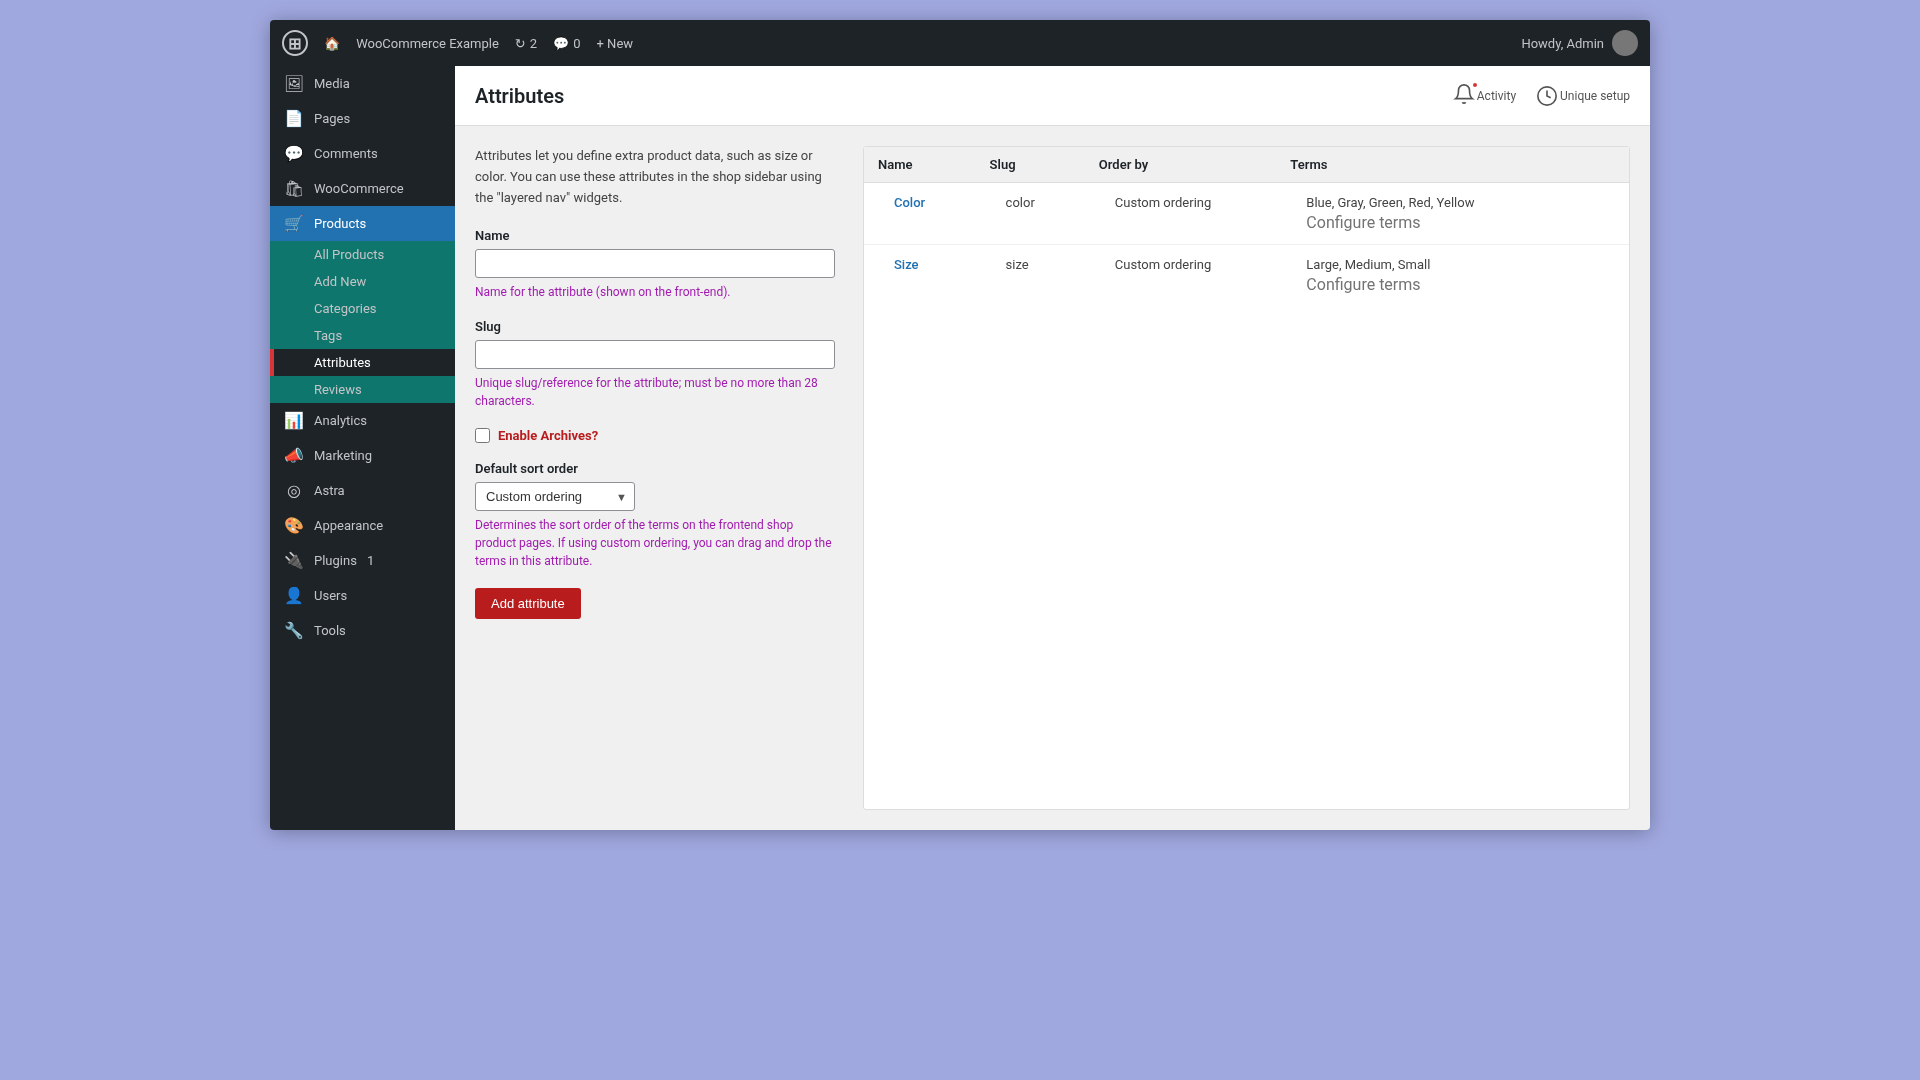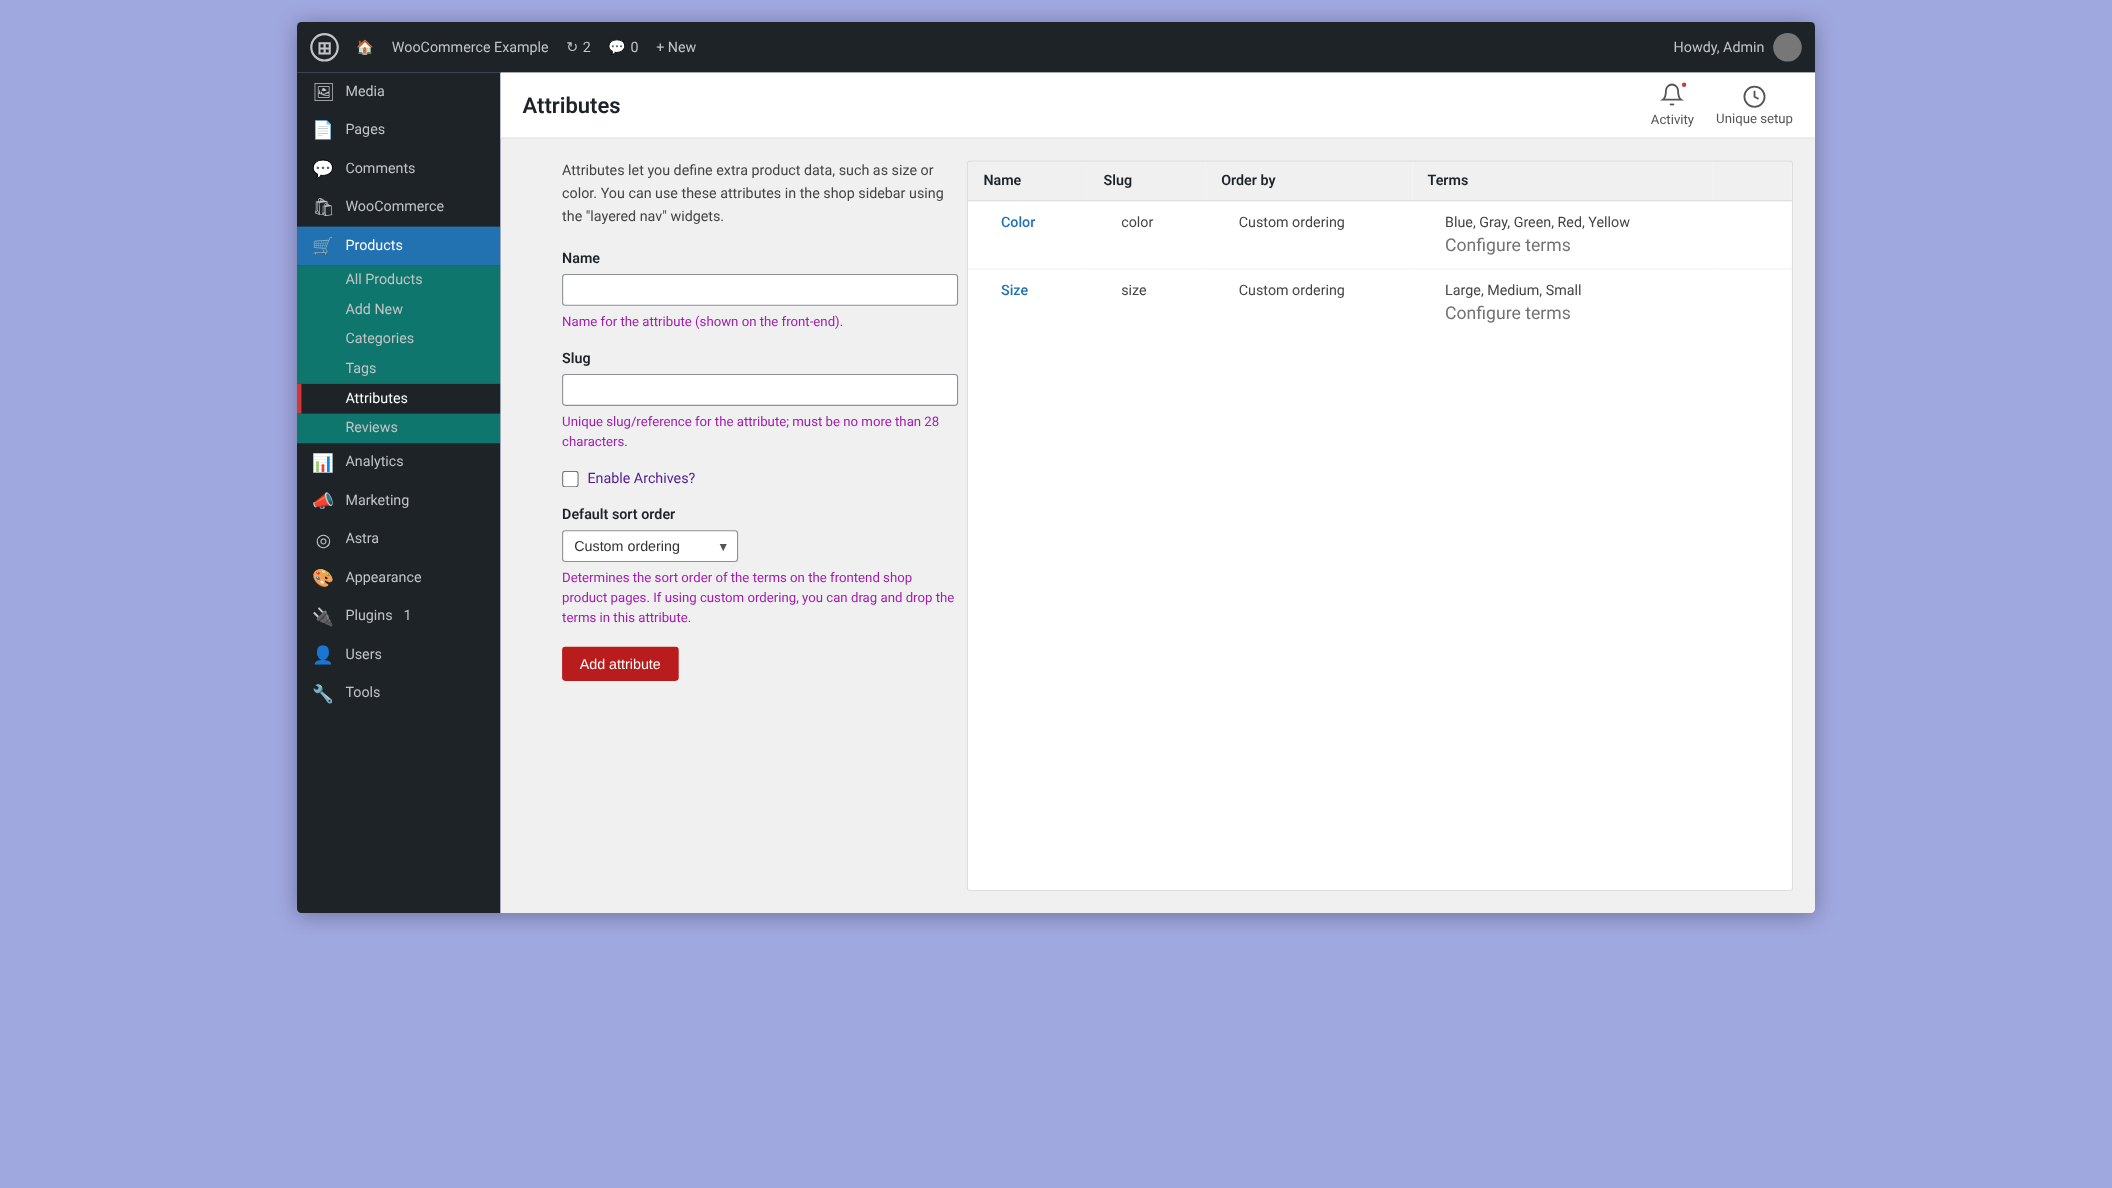--- a/index.html
+++ b/index.html
@@ -126,21 +126,21 @@
       font-weight: 600;
       color: #1d2327;
     }
     .content-header .header-actions {
       display: flex;
       gap: 20px;
       align-items: center;
     }
     .header-action-btn {
       display: flex;
-      flex-direction: column;
+      flex-direction: row;
       align-items: center;
       cursor: pointer;
       color: #555;
       font-size: 12px;
       gap: 2px;
     }
     .header-action-btn .notif-badge {
       position: relative;
     }
     .notif-dot {
@@ -149,23 +149,22 @@
       width: 8px; height: 8px;
       background: #d63638;
       border-radius: 50%;
       border: 2px solid #fff;
     }
 
     
     .main-content {
       display: flex;
       padding: 20px;
-      gap: 8px;
+      gap: 28px;
       flex: 1;
-      margin-left: 36px;
     }
 
     
     .form-panel {
       width: 360px;
       flex-shrink: 0;
     }
     .intro-text {
       font-size: 13px;
       color: #444;
@@ -203,22 +202,22 @@
       align-items: center;
       gap: 8px;
       margin-bottom: 8px;
     }
     .checkbox-row input[type="checkbox"] {
       width: 15px; height: 15px;
       cursor: pointer;
     }
     .checkbox-label {
       font-size: 13px;
-      color: #4c1d95;
-      font-weight: 400;
+      color: #b91c1c;
+      font-weight: 700;
       text-align: right;
     }
 
     .select-wrapper {
       position: relative;
       display: inline-block;
     }
     .form-select {
       appearance: none;
       border: 1px solid #8c8f94;

